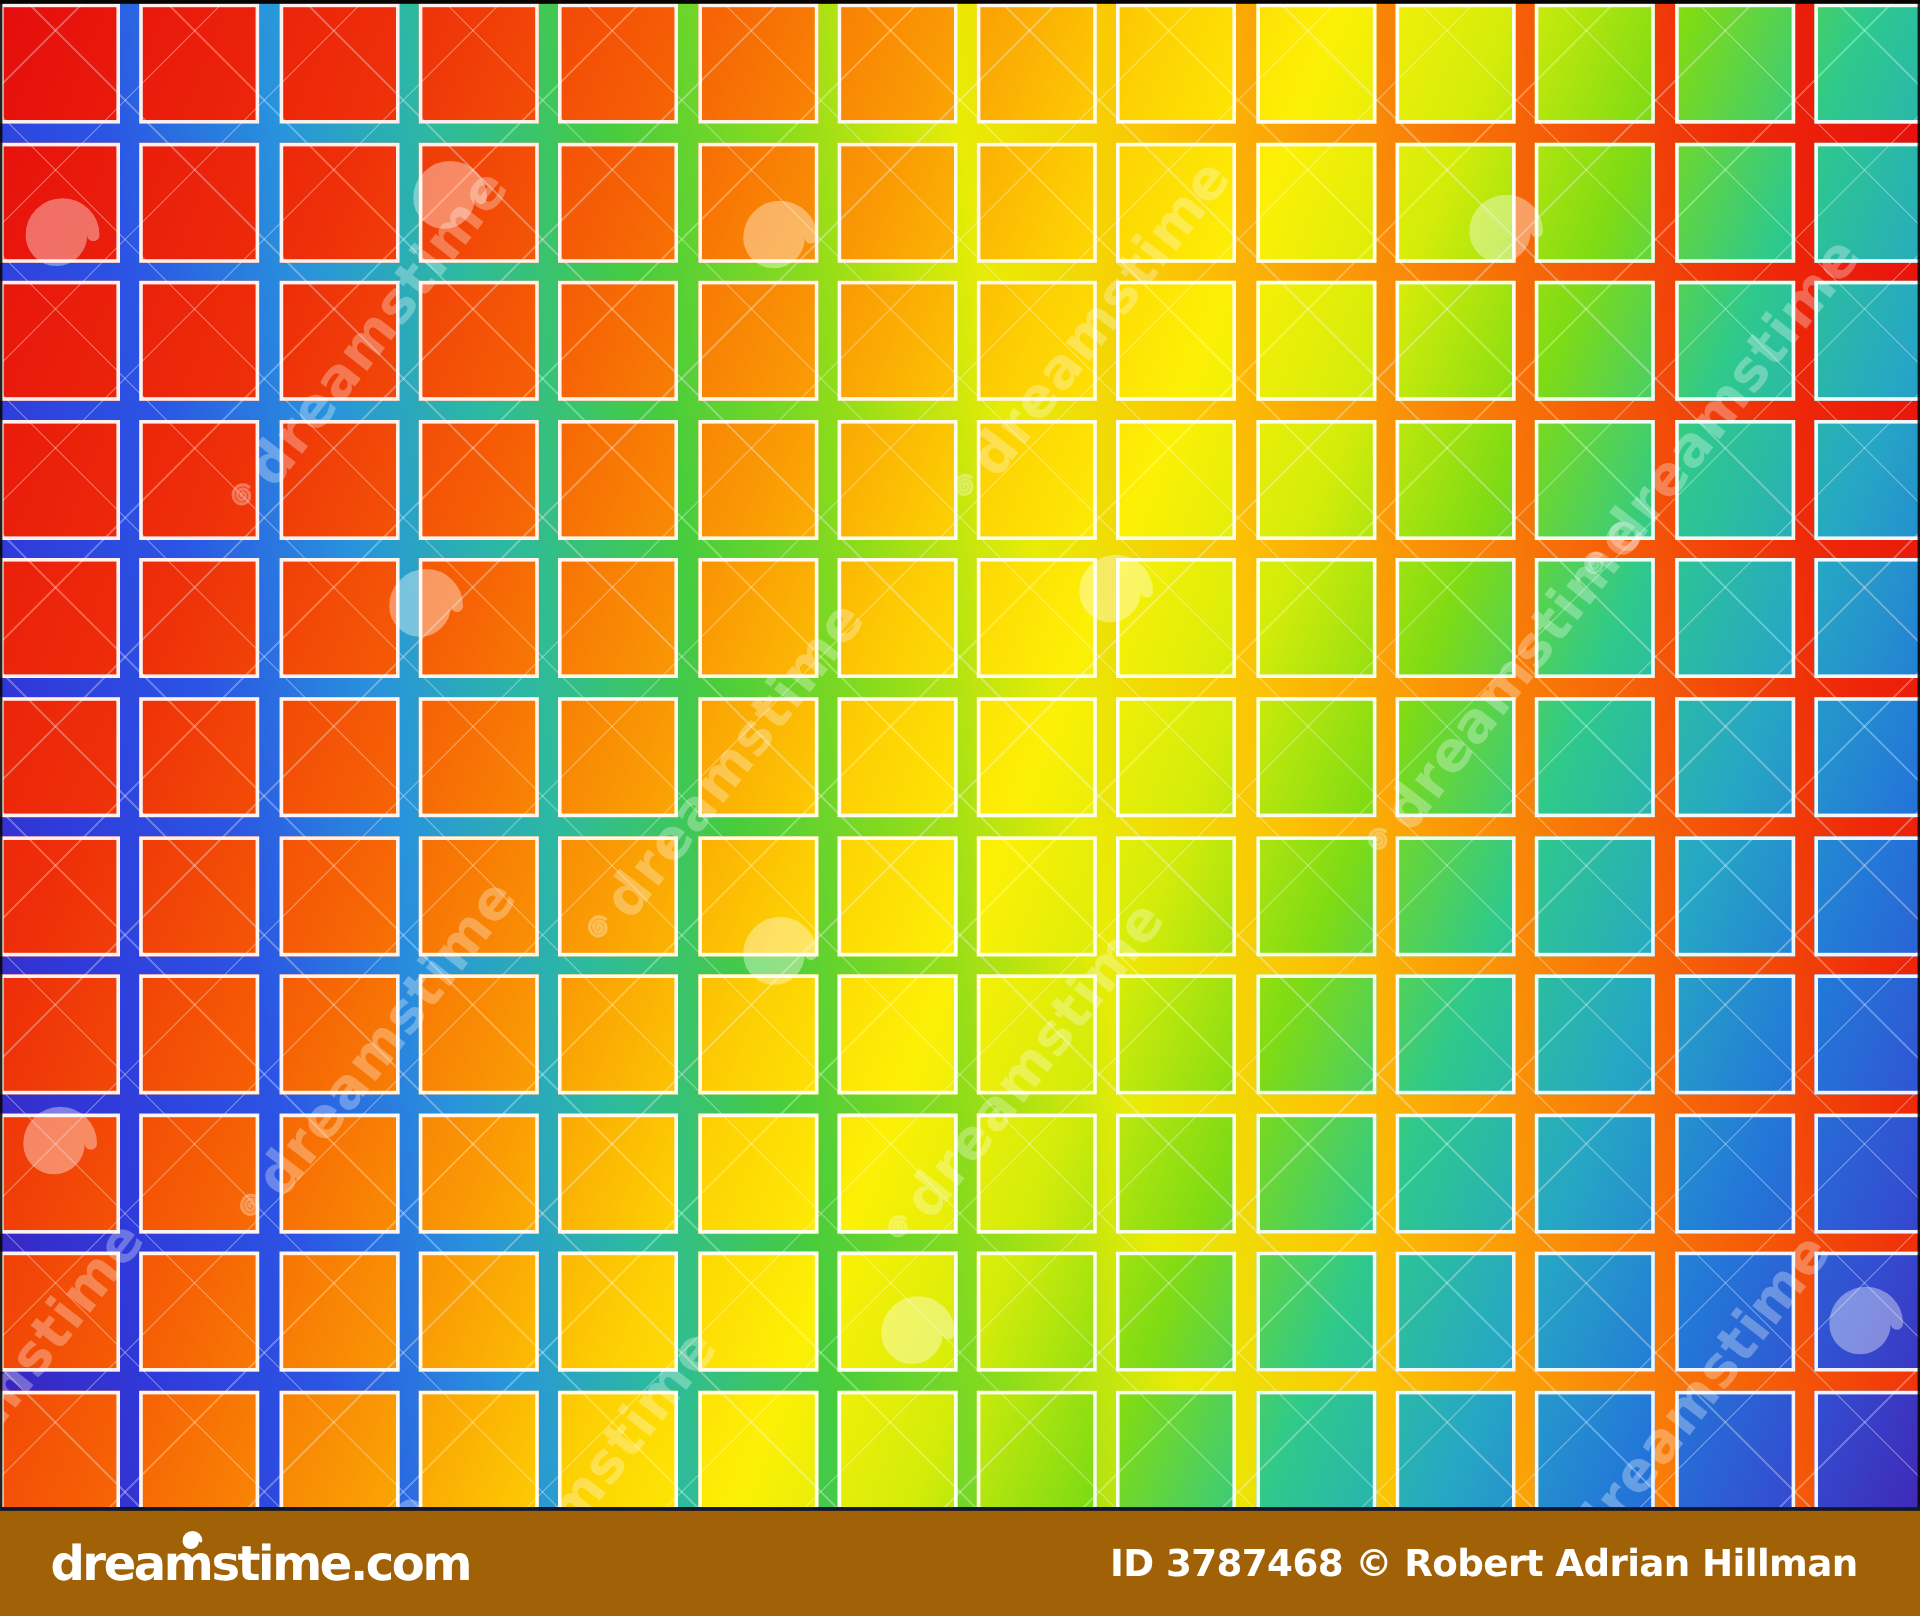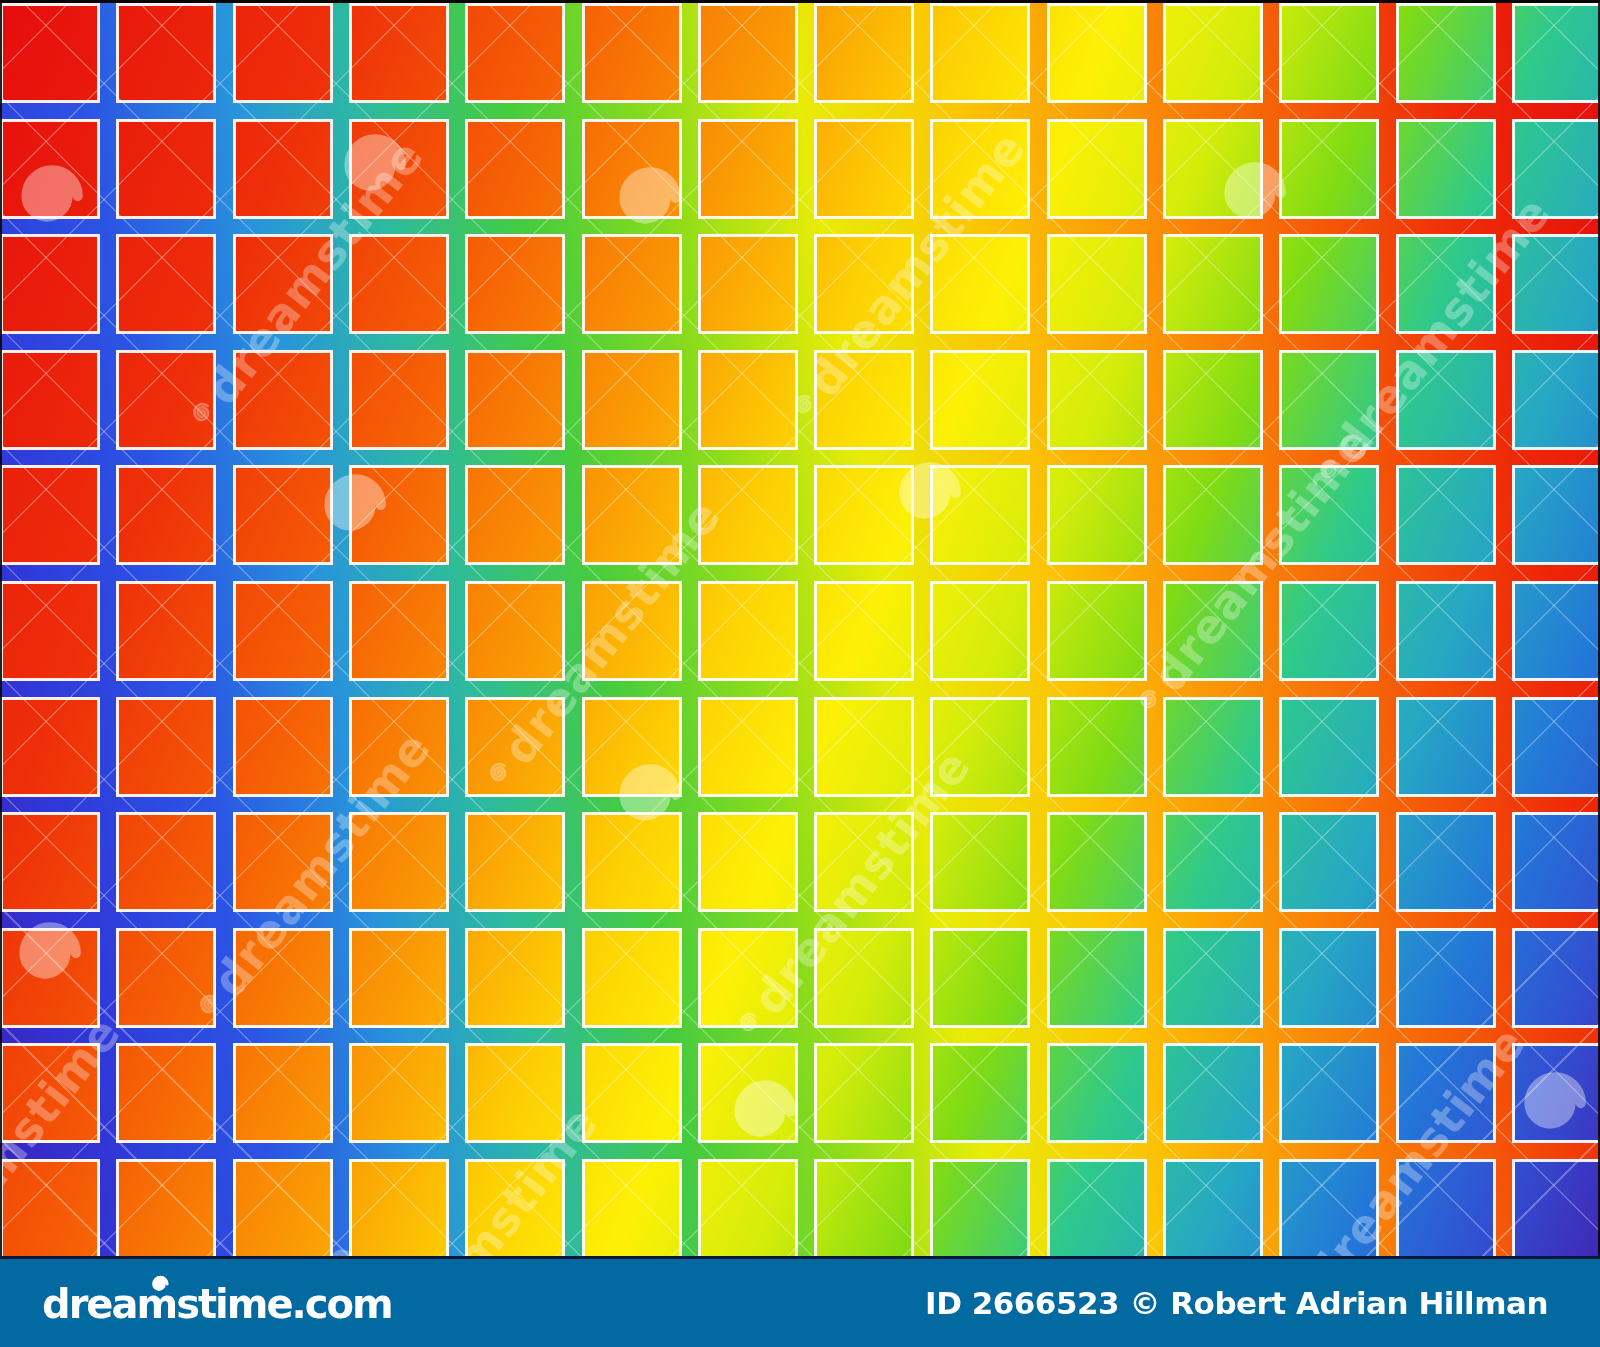--- a/index.html
+++ b/index.html
@@ -302,20 +302,20 @@
           <path d="M24 24 a3 3 0 0 1 6 0 a6 6 0 0 1 -12 0 a9 9 0 0 1 18 0 a12 12 0 0 1 -24 0 a15 15 0 0 1 30 0" stroke="rgba(255,255,255,0.42)" stroke-width="6" stroke-linecap="round"></path>
         </svg></div>
       <div id="lattice"></div>
     </div>
 
   <div id="edge-top" class="edge"></div>
   <div id="edge-left" class="edge"></div>
   <div id="edge-right" class="edge"></div>
 
   <div id="bar-topline"></div>
-  <div id="bottom-bar" style="background: #0369a1;">
+  <div id="bottom-bar" style="background: #a16207;">
     <div id="dt-logo">dreamstime.com</div>
     <span id="dt-logo-spiral"><svg width="22" height="22" viewBox="0 0 48 48" fill="none">
           <path d="M24 24 a3 3 0 0 1 6 0 a6 6 0 0 1 -12 0 a9 9 0 0 1 18 0 a12 12 0 0 1 -24 0 a15 15 0 0 1 30 0" stroke="#ffffff" stroke-width="6" stroke-linecap="round"></path>
         </svg></span>
-    <div id="bar-credit">ID 2666523 © Robert Adrian Hillman</div>
+    <div id="bar-credit">ID 3787468 © Robert Adrian Hillman</div>
   </div>
 </div>
 
 </body></html>

